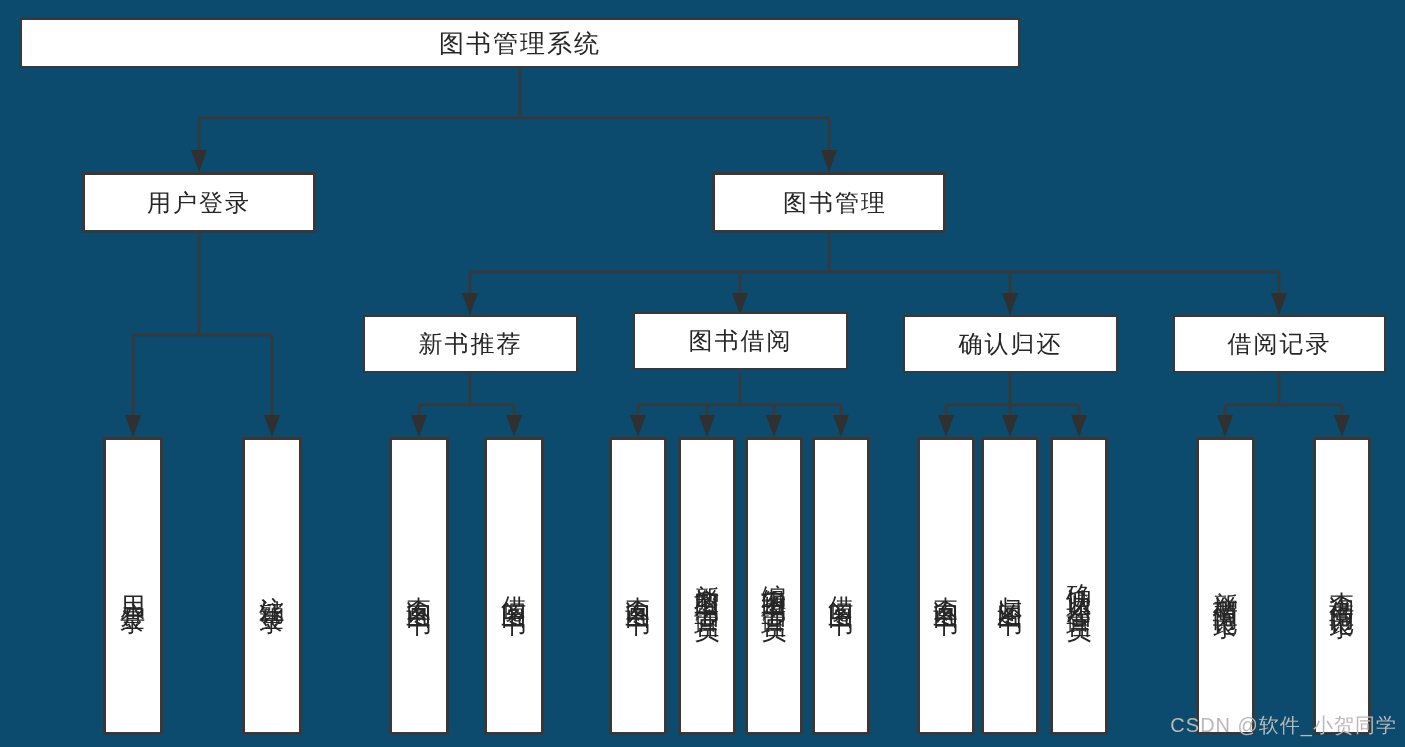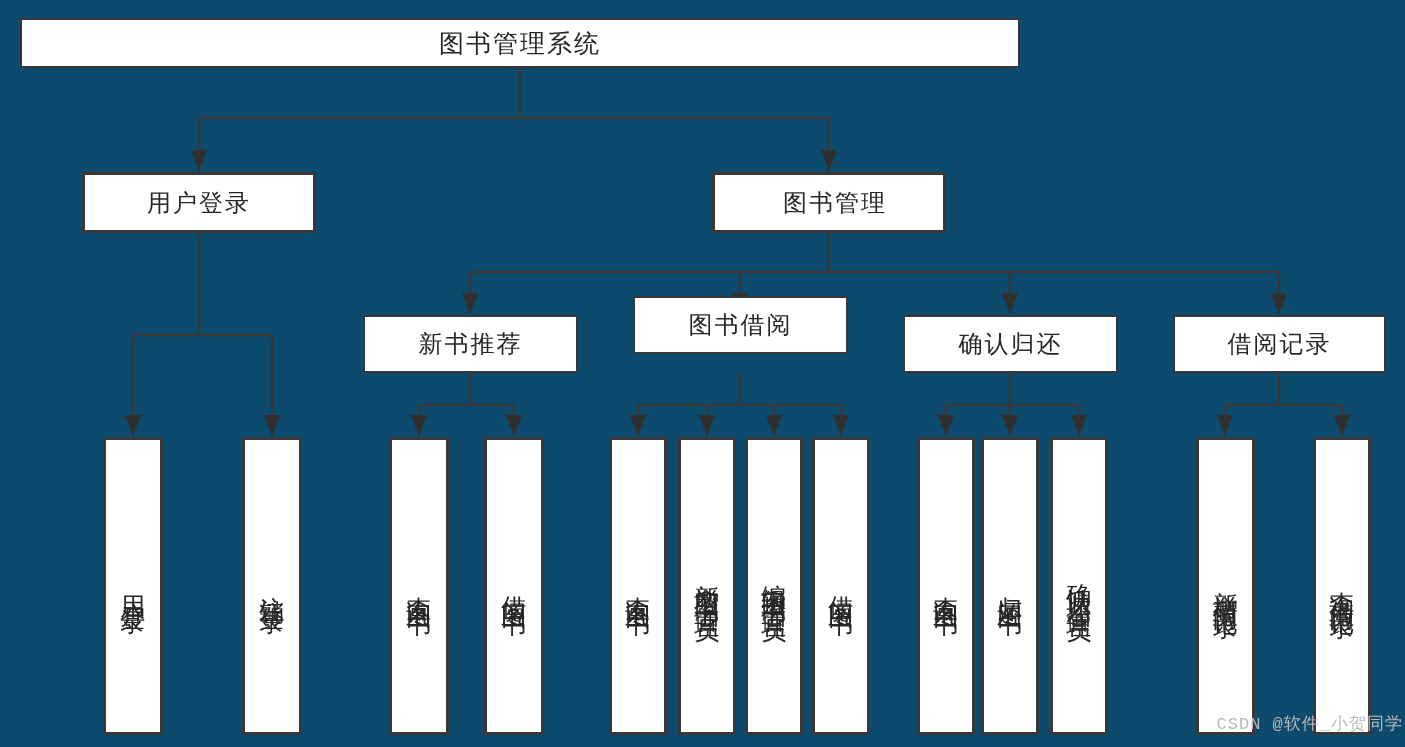--- a/index.html
+++ b/index.html
@@ -45,27 +45,26 @@
   .leaf {
     writing-mode: vertical-rl;
     text-orientation: upright;
     font-size: 25px;
     letter-spacing: 5px;
     line-height: 1.05;
     border-width: 3px;
   }
   .watermark {
     position: absolute;
-    right: 2px;
+    right: 8px;
     top: 712px;
-    font-size: 17px;
+    font-size: 20px;
     color: #b9b9b9;
     letter-spacing: 1px;
     z-index: 5;
-    font-family: Liberation Mono, monospace;
   }
 </style>
 </head>
 <body>
 
 <div class="canvas">
 
   <svg class="connectors" viewBox="0 0 1405 747" fill="none">
 
     <g stroke="#383838" stroke-width="2.5">
@@ -129,21 +128,21 @@
       <polygon points="1342,437 1334,415 1350,415"></polygon>
     </g>
   </svg>
 
   <div class="node root" style="left:20px; top:18px; width:1000px; height:50px;">图书管理系统</div>
 
   <div class="node" style="left:82px; top:172px; width:234px; height:61px;">用户登录</div>
   <div class="node" style="left:712px; top:172px; width:234px; height:61px;padding-left:12px;">图书管理</div>
 
   <div class="node l3" style="left:363px; top:315px; width:215px; height:58px;">新书推荐</div>
-  <div class="node l3" style="left:633px; top:296px; width:215px; height:58px;">图书借阅</div>
+  <div class="node l3" style="left:633px; top:312px; width:215px; height:58px;">图书借阅</div>
   <div class="node l3" style="left:903px; top:315px; width:215px; height:58px;">确认归还</div>
   <div class="node l3" style="left:1173px; top:315px; width:213px; height:58px;">借阅记录</div>
 
   <div class="node leaf" style="left:103px; top:437px; width:60px; height:298px;">用户登录</div>
   <div class="node leaf" style="left:242px; top:437px; width:60px; height:298px;">注销登录</div>
 
   <div class="node leaf" style="left:389px; top:437px; width:60px; height:298px;">查询图书</div>
   <div class="node leaf" style="left:484px; top:437px; width:60px; height:298px;">借阅图书</div>
 
   <div class="node leaf" style="left:609px; top:437px; width:58px; height:298px;">查询图书</div>

